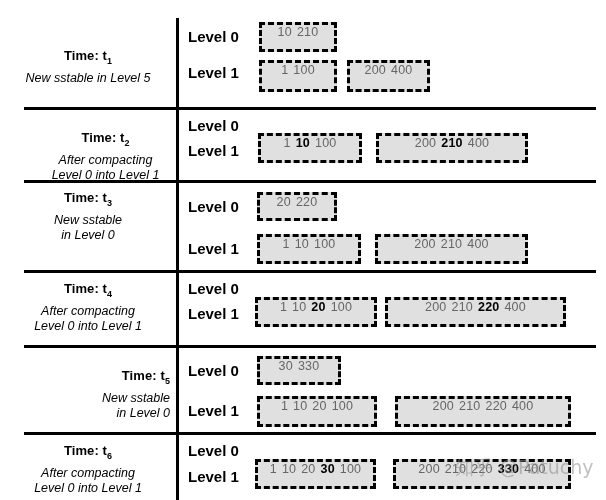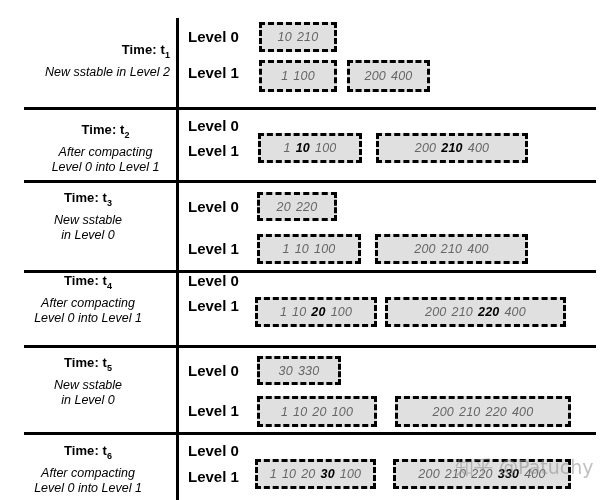--- a/index.html
+++ b/index.html
@@ -88,27 +88,26 @@
     white-space: nowrap;
   }
 
   
   .sst {
     position: absolute;
     box-sizing: border-box;
     background: #e0e0e0;
     border: 3px dashed #000000;
     display: flex;
-    align-items: center;
+    align-items: flex-start;
     justify-content: center;
     font-size: 12.5px;
     color: #666666;
     white-space: nowrap;
     letter-spacing: 0.2px;
-    font-style: italic;
   }
   .sst b {
     color: #000000;
     font-weight: bold;
   }
   .sst .k { margin: 0 2.5px; }
 
   
   .watermark {
     position: absolute;
@@ -125,45 +124,45 @@
 <body>
 
 <div id="diagram">
     <div class="rule" style="top: 107px;"></div>
     <div class="rule" style="top: 180px;"></div>
     <div class="rule" style="top: 270px;"></div>
     <div class="rule" style="top: 345px;"></div>
     <div class="rule" style="top: 432px;"></div>
     <div class="vdivider"></div>
     <div class="row" style="top: 18px; height: 89px;">
-      <div class="left-cell" style="top: 24px; text-align: right;">
+      <div class="left-cell" style="top: 30px;">
         <div class="time-label"><span>Time: t</span><span class="sub">1</span></div>
         <div class="desc">
-          <div>New sstable in Level 2</div>
+          <div>New sstable in Level 5</div>
         </div>
       </div>
       <div class="right-cell">
         <div class="level-label" style="top: 10px;">Level 0</div>
         <div class="level-label" style="top: 46px;">Level 1</div>
       </div>
     </div>
     <div class="sst" style="left: 259px; top: 22px; width: 78px; height: 30px; background: rgb(224, 224, 224);">
       <span class="k">10</span>
       <span class="k">210</span>
     </div>
     <div class="sst" style="left: 259px; top: 60px; width: 78px; height: 32px; background: rgb(224, 224, 224);">
       <span class="k">1</span>
       <span class="k">100</span>
     </div>
     <div class="sst" style="left: 347px; top: 60px; width: 83px; height: 32px; background: rgb(224, 224, 224);">
       <span class="k">200</span>
       <span class="k">400</span>
     </div>
     <div class="row" style="top: 110px; height: 70px;">
-      <div class="left-cell" style="top: 12px; padding-left: 41px;">
+      <div class="left-cell" style="top: 20px; padding-left: 41px;">
         <div class="time-label"><span>Time: t</span><span class="sub">2</span></div>
         <div class="desc">
           <div>After compacting</div>
           <div>Level 0 into Level 1</div>
         </div>
       </div>
       <div class="right-cell">
         <div class="level-label" style="top: 7px;">Level 0</div>
         <div class="level-label" style="top: 32px;">Level 1</div>
       </div>
@@ -198,21 +197,21 @@
     <div class="sst" style="left: 257px; top: 234px; width: 104px; height: 30px; background: rgb(224, 224, 224);">
       <span class="k">1</span>
       <span class="k">10</span>
       <span class="k">100</span>
     </div>
     <div class="sst" style="left: 375px; top: 234px; width: 153px; height: 30px; background: rgb(224, 224, 224);">
       <span class="k">200</span>
       <span class="k">210</span>
       <span class="k">400</span>
     </div>
-    <div class="row" style="top: 265px; height: 72px;">
+    <div class="row" style="top: 273px; height: 72px;">
       <div class="left-cell" style="top: 8px;">
         <div class="time-label"><span>Time: t</span><span class="sub">4</span></div>
         <div class="desc">
           <div>After compacting</div>
           <div>Level 0 into Level 1</div>
         </div>
       </div>
       <div class="right-cell">
         <div class="level-label" style="top: 7px;">Level 0</div>
         <div class="level-label" style="top: 32px;">Level 1</div>
@@ -224,21 +223,21 @@
       <b class="k">20</b>
       <span class="k">100</span>
     </div>
     <div class="sst" style="left: 385px; top: 297px; width: 181px; height: 30px; background: rgb(224, 224, 224);">
       <span class="k">200</span>
       <span class="k">210</span>
       <b class="k">220</b>
       <span class="k">400</span>
     </div>
     <div class="row" style="top: 348px; height: 84px;">
-      <div class="left-cell" style="top: 7px;">
+      <div class="left-cell" style="top: 20px; text-align: right;">
         <div class="time-label"><span>Time: t</span><span class="sub">5</span></div>
         <div class="desc">
           <div>New sstable</div>
           <div>in Level 0</div>
         </div>
       </div>
       <div class="right-cell">
         <div class="level-label" style="top: 14px;">Level 0</div>
         <div class="level-label" style="top: 54px;">Level 1</div>
       </div>

